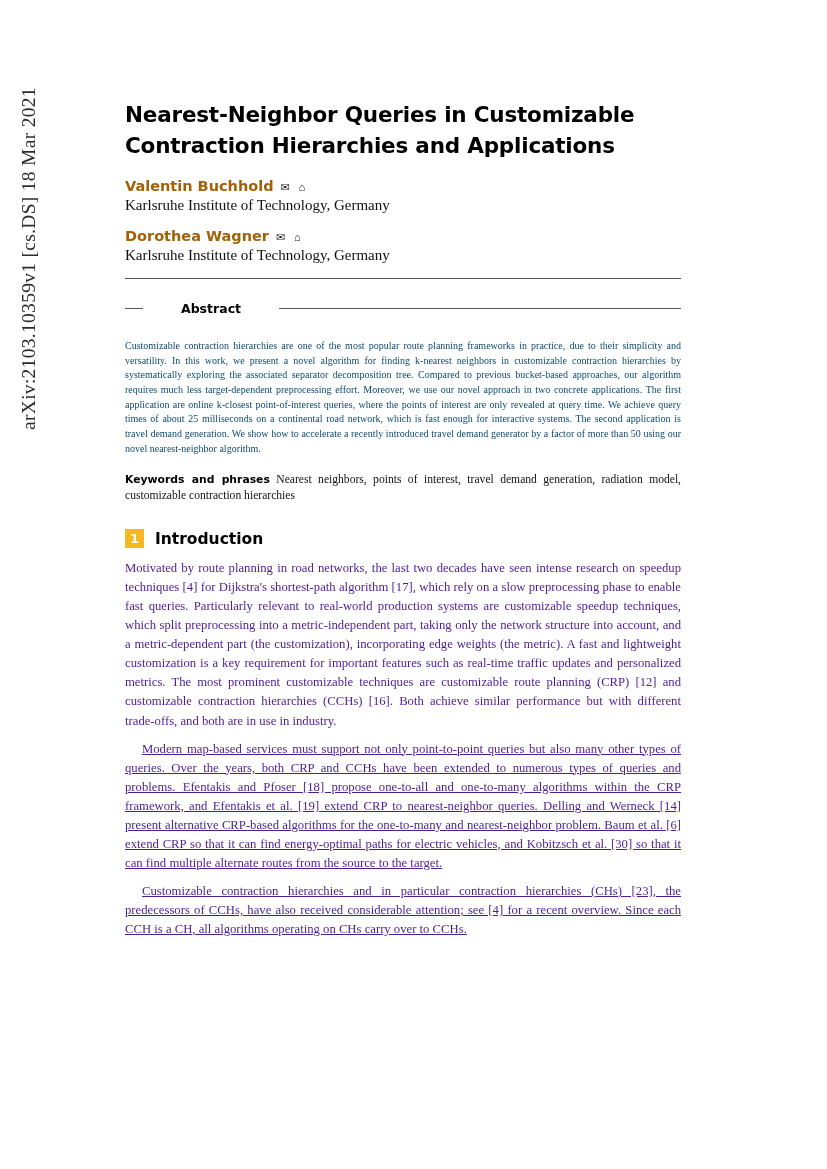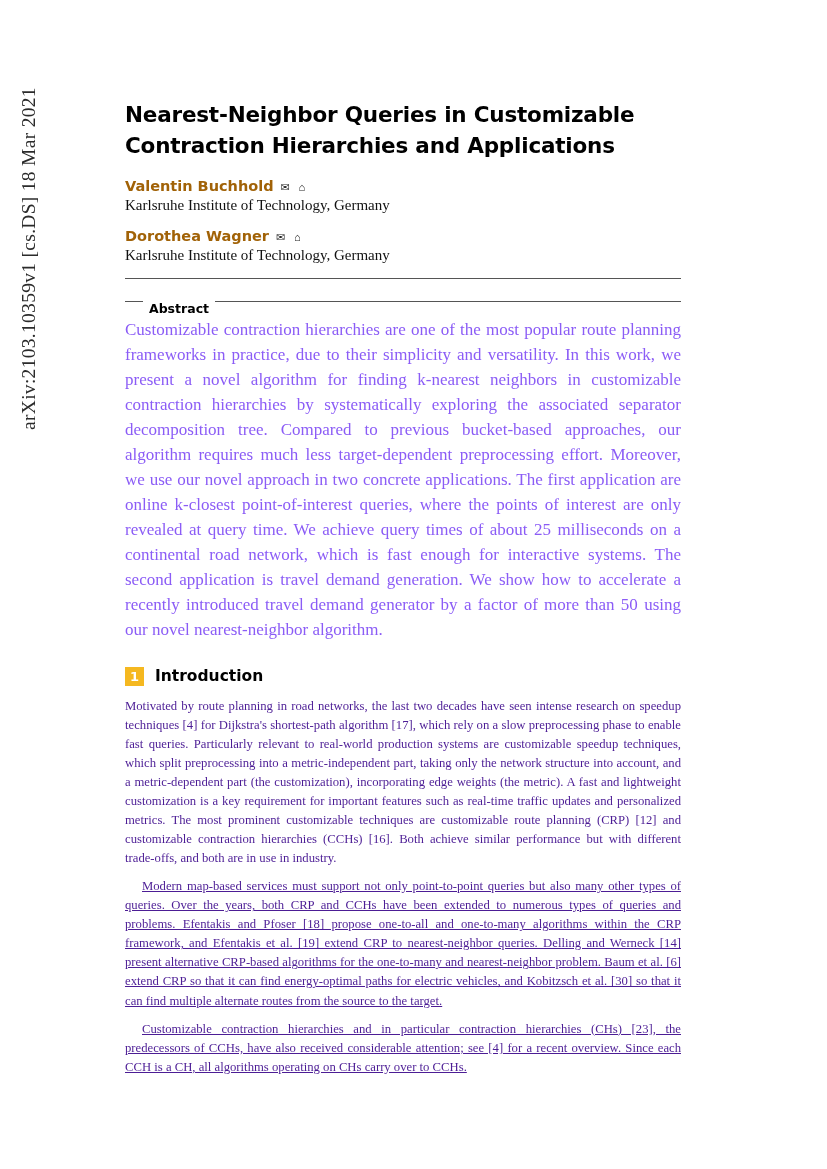--- a/index.html
+++ b/index.html
@@ -80,46 +80,47 @@
   }
 
   hr.rule {
     border: none;
     border-top: 0.9px solid #555;
     margin: 0;
   }
   .abs-head-row {
     margin-top: 22px;
     display: flex;
-    align-items: flex-start;
+    align-items: center;
+    gap: 32px;
   }
   .abs-head-row .dash {
     width: 18px;
     border-top: 0.9px solid #555;
     margin-right: 6px;
   }
   .abs-title {
     font-family: "DejaVu Sans", sans-serif;
     font-weight: bold;
     font-size: 12.5px;
     color: #000;
     white-space: nowrap;
   }
   .abs-head-row .dash-fill {
     flex: 1;
     border-top: 0.9px solid #555;
     margin-left: 6px;
   }
 
   .abstract {
-    margin-top: 2px;
-    font-size: 17px;
+    margin-top: 23px;
+    font-size: 10px;
     line-height: 1.47;
     text-align: justify;
-    color: #8b5cf6;
+    color: #0c4a6e;
   }
 
   .meta {
     margin-top: 15px;
     font-size: 11.6px;
     line-height: 1.45;
     text-align: justify;
     color: #111;
   }
   .meta .lbl {
@@ -192,20 +193,24 @@
 
   <div class="abs-head-row">
     <span class="dash"></span>
     <span class="abs-title">Abstract</span>
     <span class="dash-fill"></span>
   </div>
 
   <div class="abstract">Customizable contraction hierarchies are one of the most popular route planning frameworks in practice, due to their simplicity and versatility. In this work, we present a novel algorithm for finding k-nearest neighbors in customizable contraction hierarchies by systematically exploring the associated separator decomposition tree. Compared to previous bucket-based approaches, our algorithm requires much less target-dependent preprocessing effort. Moreover, we use our novel approach in two concrete applications. The first application are online k-closest point-of-interest queries, where the points of interest are only revealed at query time. We achieve query times of about 25 milliseconds on a continental road network, which is fast enough for interactive systems. The second application is travel demand generation. We show how to accelerate a recently introduced travel demand generator by a factor of more than 50 using our novel nearest-neighbor algorithm.</div>
 
 
+  <div class="meta">
+    <span class="lbl">Keywords and phrases</span>
+    <span>Nearest neighbors, points of interest, travel demand generation, radiation model, customizable contraction hierarchies</span>
+  </div>
 
 
   <div class="section-head">
     <span class="sec-num">1</span>
     <span class="sec-title">Introduction</span>
   </div>
 
   <div class="body-par">Motivated by route planning in road networks, the last two decades have seen intense research on speedup techniques [4] for Dijkstra's shortest-path algorithm [17], which rely on a slow preprocessing phase to enable fast queries. Particularly relevant to real-world production systems are customizable speedup techniques, which split preprocessing into a metric-independent part, taking only the network structure into account, and a metric-dependent part (the customization), incorporating edge weights (the metric). A fast and lightweight customization is a key requirement for important features such as real-time traffic updates and personalized metrics. The most prominent customizable techniques are customizable route planning (CRP) [12] and customizable contraction hierarchies (CCHs) [16]. Both achieve similar performance but with different trade-offs, and both are in use in industry.</div>
   <div class="body-par indent">Modern map-based services must support not only point-to-point queries but also many other types of queries. Over the years, both CRP and CCHs have been extended to numerous types of queries and problems. Efentakis and Pfoser [18] propose one-to-all and one-to-many algorithms within the CRP framework, and Efentakis et al. [19] extend CRP to nearest-neighbor queries. Delling and Werneck [14] present alternative CRP-based algorithms for the one-to-many and nearest-neighbor problem. Baum et al. [6] extend CRP so that it can find energy-optimal paths for electric vehicles, and Kobitzsch et al. [30] so that it can find multiple alternate routes from the source to the target.</div>
   <div class="body-par indent">Customizable contraction hierarchies and in particular contraction hierarchies (CHs) [23], the predecessors of CCHs, have also received considerable attention; see [4] for a recent overview. Since each CCH is a CH, all algorithms operating on CHs carry over to CCHs.</div>

